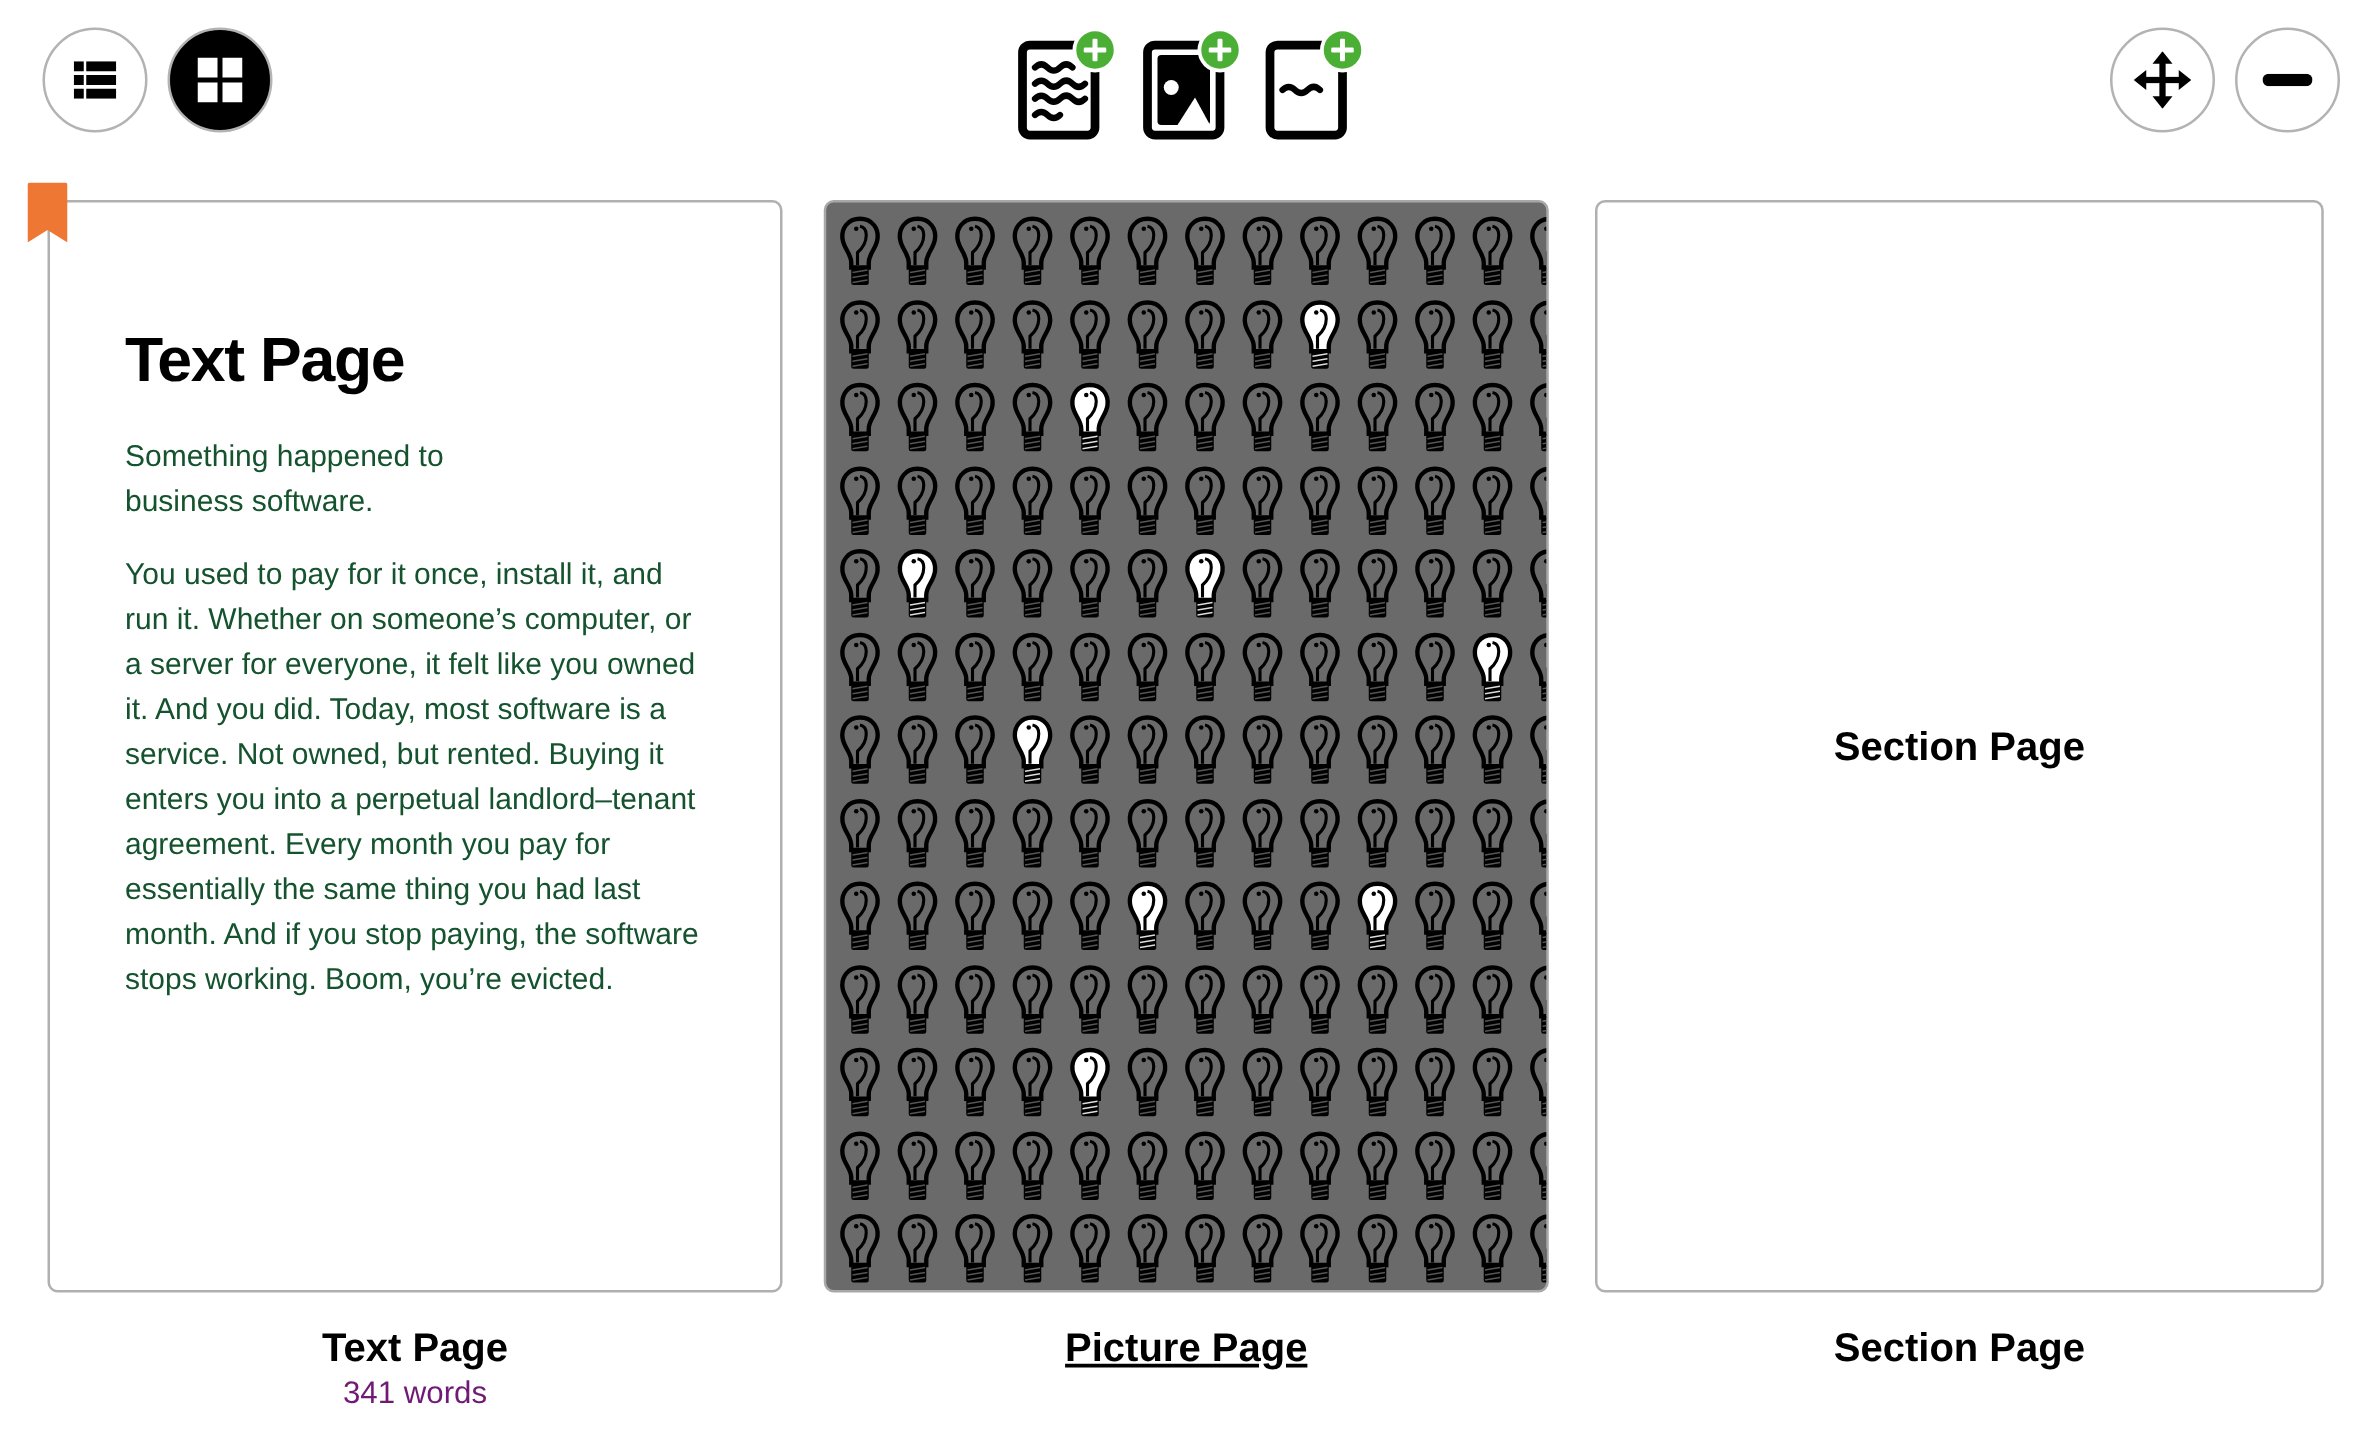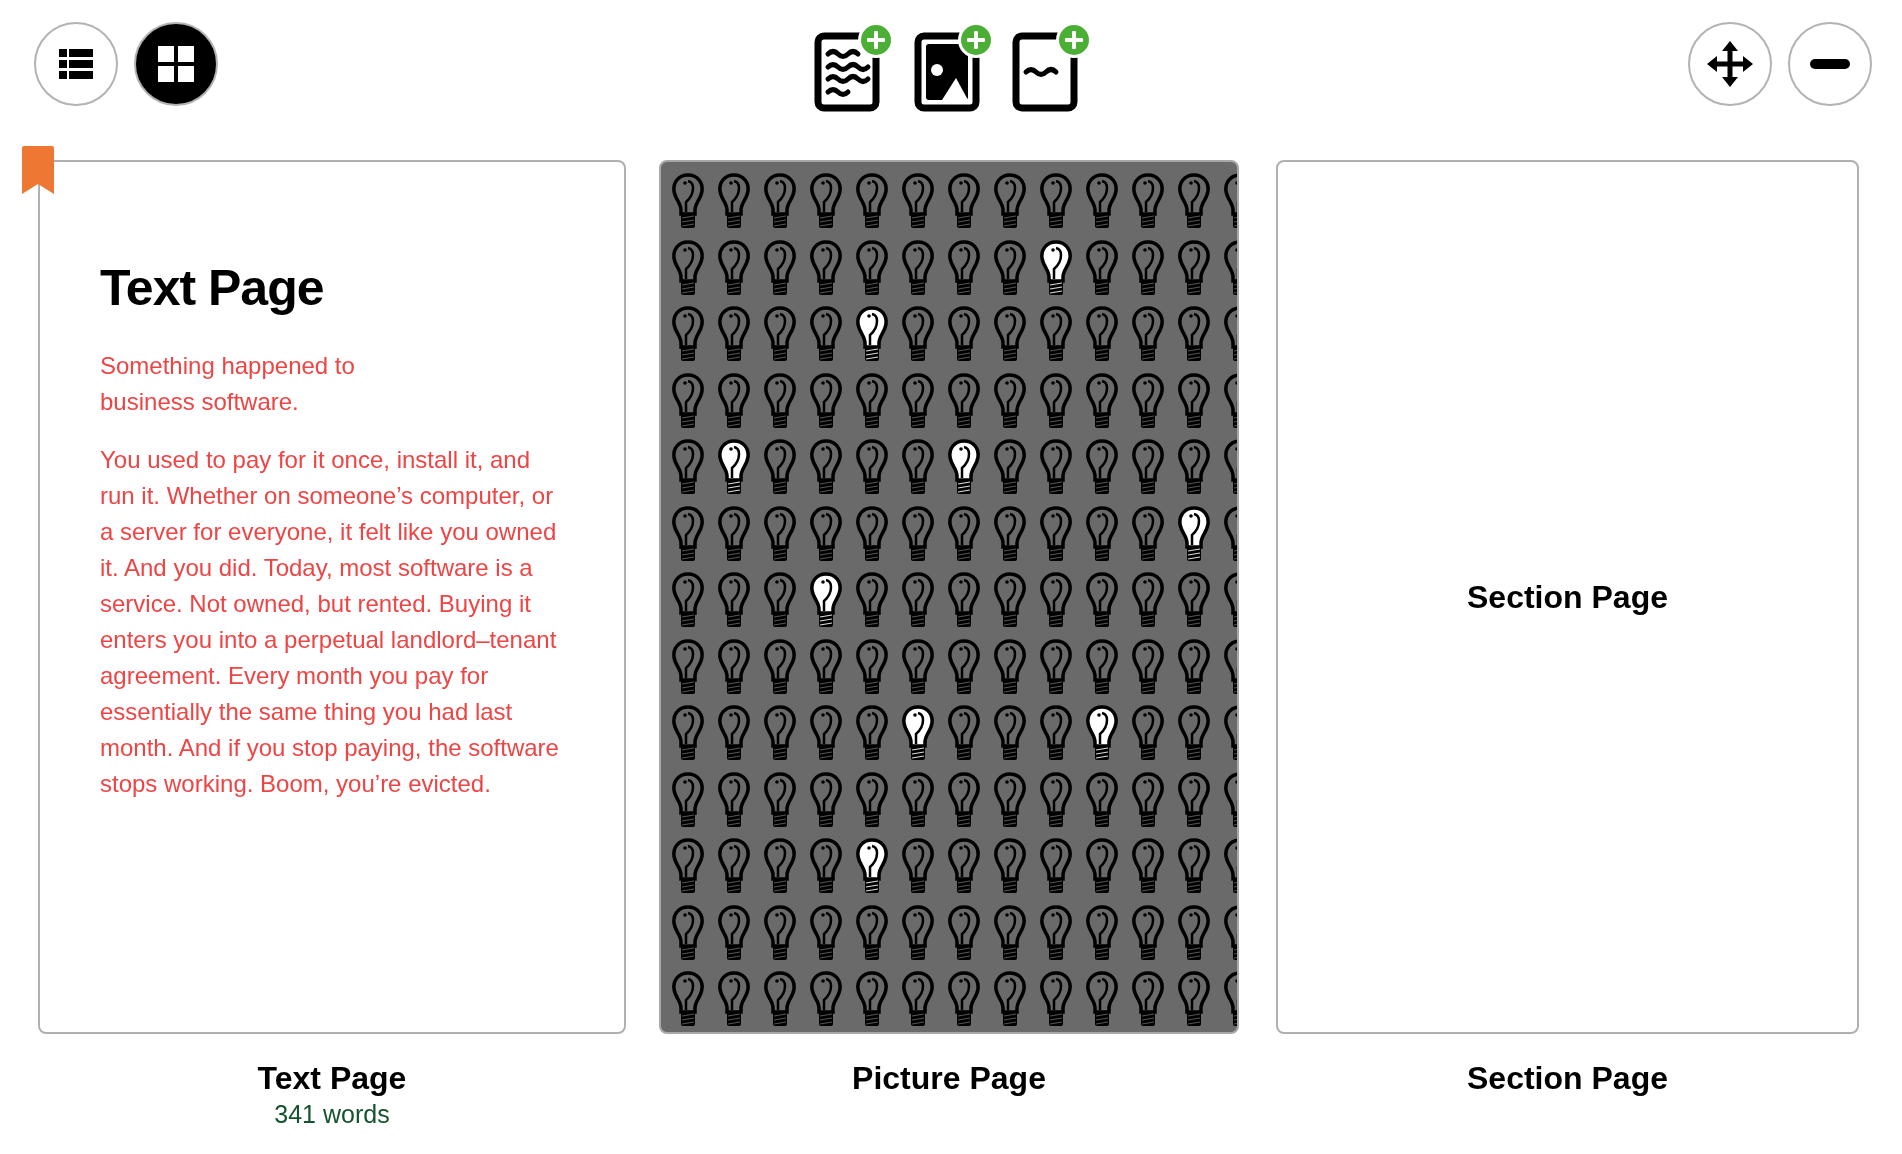--- a/index.html
+++ b/index.html
@@ -28,41 +28,41 @@
     cursor: pointer;
   }
   #card-text { left: 38px; width: 588px; }
   #card-picture { left: 659px; width: 580px; background: #6a6a6a; border-color: #a8a8a8; }
   #card-section { left: 1276px; width: 583px; display: flex; align-items: center; justify-content: center; }
 
   .bookmark { position: absolute; left: 22px; top: 146px; width: 32px; height: 48px; z-index: 5; }
 
   .text-content { position: absolute; left: 60px; top: 96px; width: 460px; }
   .text-title { font-size: 50px; font-weight: bold; letter-spacing: -1px; line-height: 60px; margin-bottom: 30px; }
-  .text-para { font-size: 24px; line-height: 36px; margin-bottom: 22px; width: 460px; color: #ef4444; }
+  .text-para { font-size: 24px; line-height: 36px; margin-bottom: 22px; width: 460px; color: #14532d; }
   .text-para.first { width: 320px; }
 
   .section-title { font-size: 32px; font-weight: bold; }
 
   .bulb-grid {
     position: absolute; left: 4px; top: 6px;
     display: grid; grid-template-columns: repeat(13, 46px); grid-auto-rows: 66.5px;
   }
   .bulb { width: 46px; height: 66px; display: flex; align-items: flex-start; justify-content: center; padding-top: 4px; }
 
   .card-label {
     position: absolute; top: 1058px; text-align: center;
     font-size: 32px; font-weight: bold; line-height: 40px;
   }
   #label-text { left: 38px; width: 588px; }
-  #label-picture { left: 659px; width: 580px; }
+  #label-picture { left: 659px; width: 580px; text-decoration: underline; }
   #label-section { left: 1276px; width: 583px; }
   .card-sublabel {
     position: absolute; top: 1098px; left: 38px; width: 588px; text-align: center;
-    font-size: 25px; line-height: 32px; color: #14532d;
+    font-size: 25px; line-height: 32px; color: #701a75;
   }
 </style>
 </head>
 <body>
 
 <div id="btn-list" class="circle-btn">
   <svg width="34" height="30" viewBox="0 0 34 30">
     <rect x="0" y="0" width="8" height="8" fill="#000"></rect>
       <rect x="10" y="0" width="24" height="8" fill="#000"></rect>
     <rect x="0" y="11" width="8" height="8" fill="#000"></rect>

